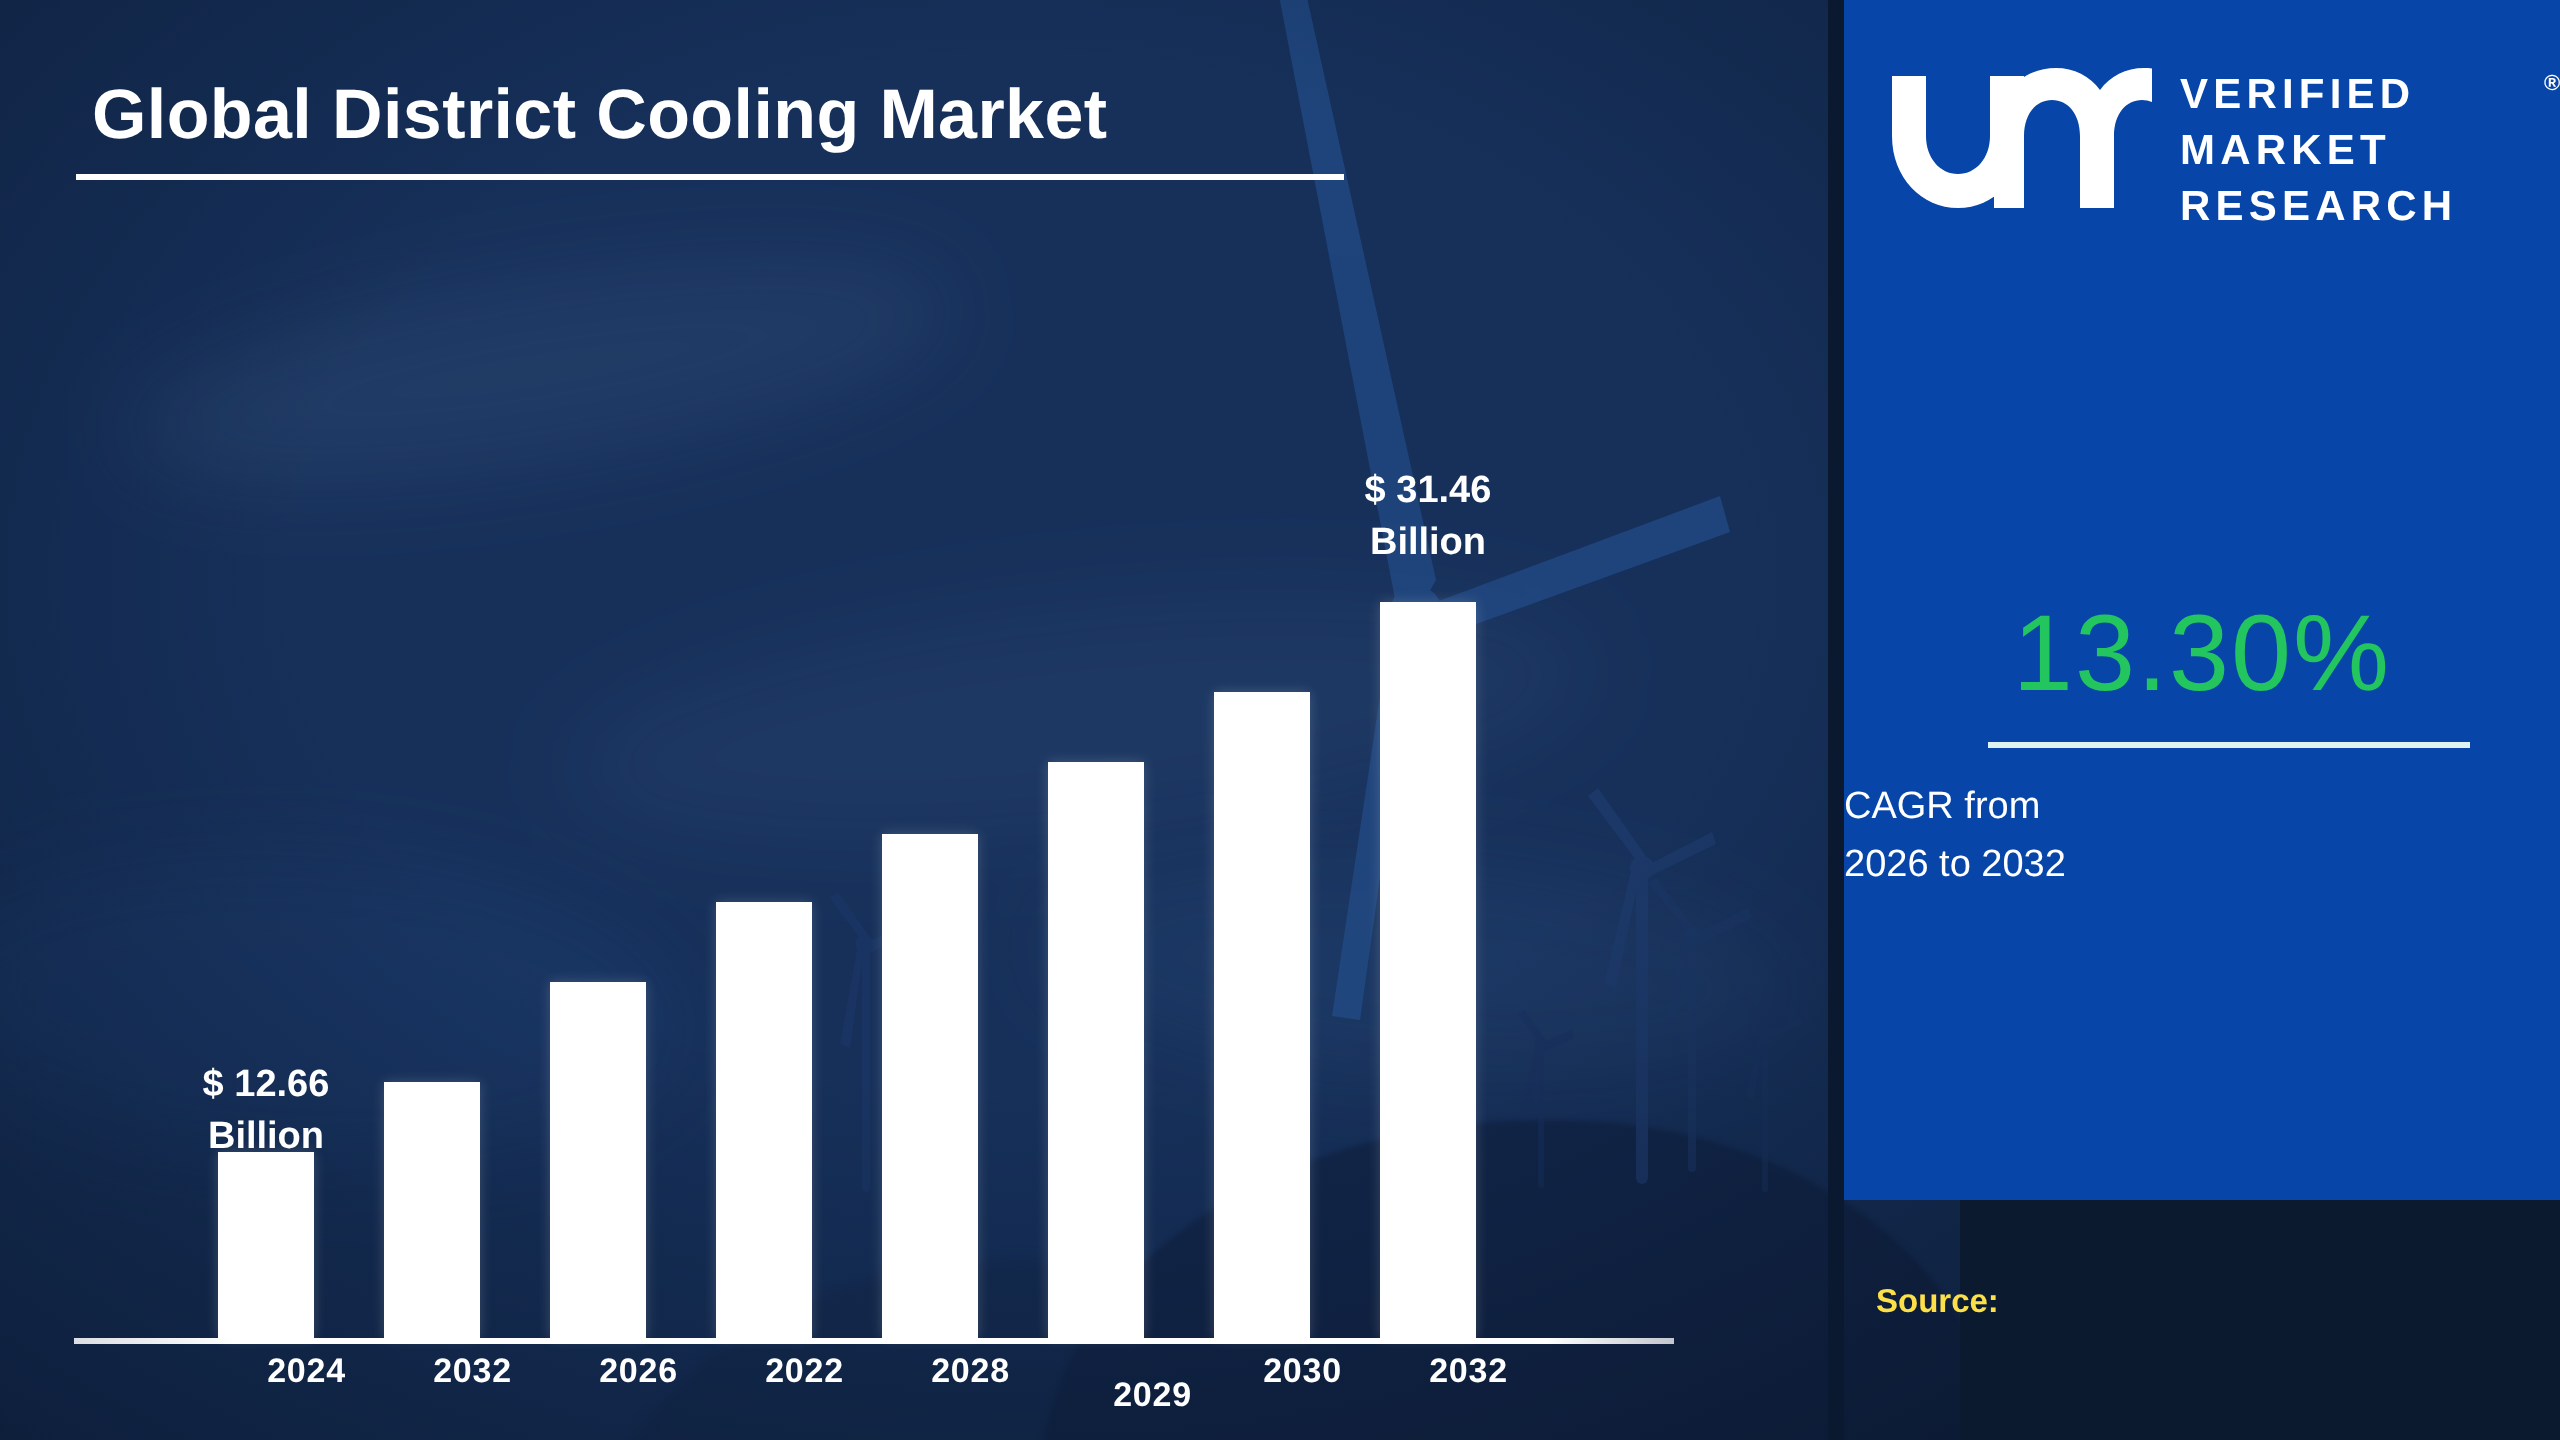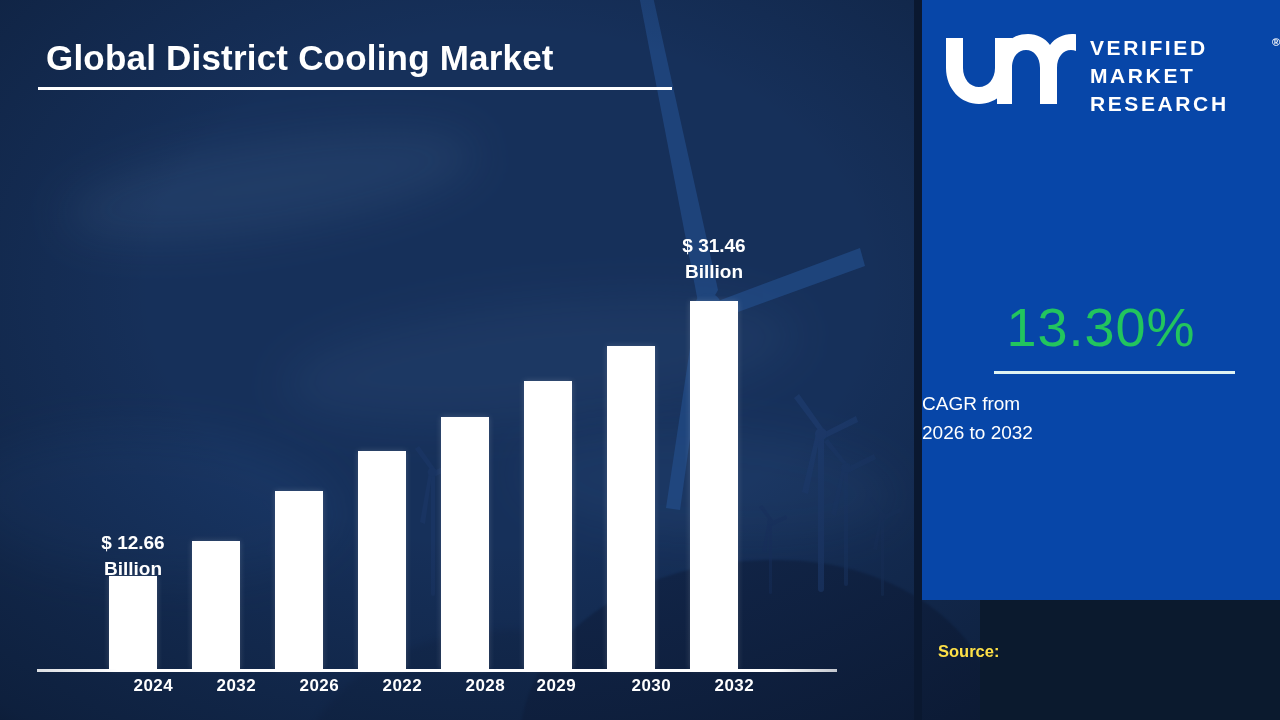--- a/index.html
+++ b/index.html
@@ -305,21 +305,21 @@
           <div class="bar" title="2029: 20.38 USD Billion" style="left: 524px; width: 48px; height: 288px; bottom: 51px;"></div>
           <div class="bar" title="2030: 22.06 USD Billion" style="left: 607px; width: 48px; height: 323px; bottom: 51px;"></div>
           <div class="bar" title="2032: 31.46 USD Billion" style="left: 690px; width: 48px; height: 368px; bottom: 51px;"></div>
         </div>
       <div id="labels-layer">
           <div class="tick-label" style="left: 93px;">2024</div>
           <div class="tick-label" style="left: 176px;">2032</div>
           <div class="tick-label" style="left: 259px;">2026</div>
           <div class="tick-label" style="left: 342px;">2022</div>
           <div class="tick-label" style="left: 425px;">2028</div>
-          <div class="tick-label" style="left: 496px;">2029</div>
+          <div class="tick-label" style="left: 516px; margin-top: 12px;">2029</div>
           <div class="tick-label" style="left: 591px;">2030</div>
           <div class="tick-label" style="left: 674px;">2032</div>
         </div>
       <div id="annotations-layer">
           <div class="value-label" style="left: 53px; top: 508px; margin-top: 22px;">
             <div>$ 12.66</div>
             <div>Billion</div>
           </div>
           <div class="value-label" style="left: 634px; top: 233px;">
             <div>$ 31.46</div>

